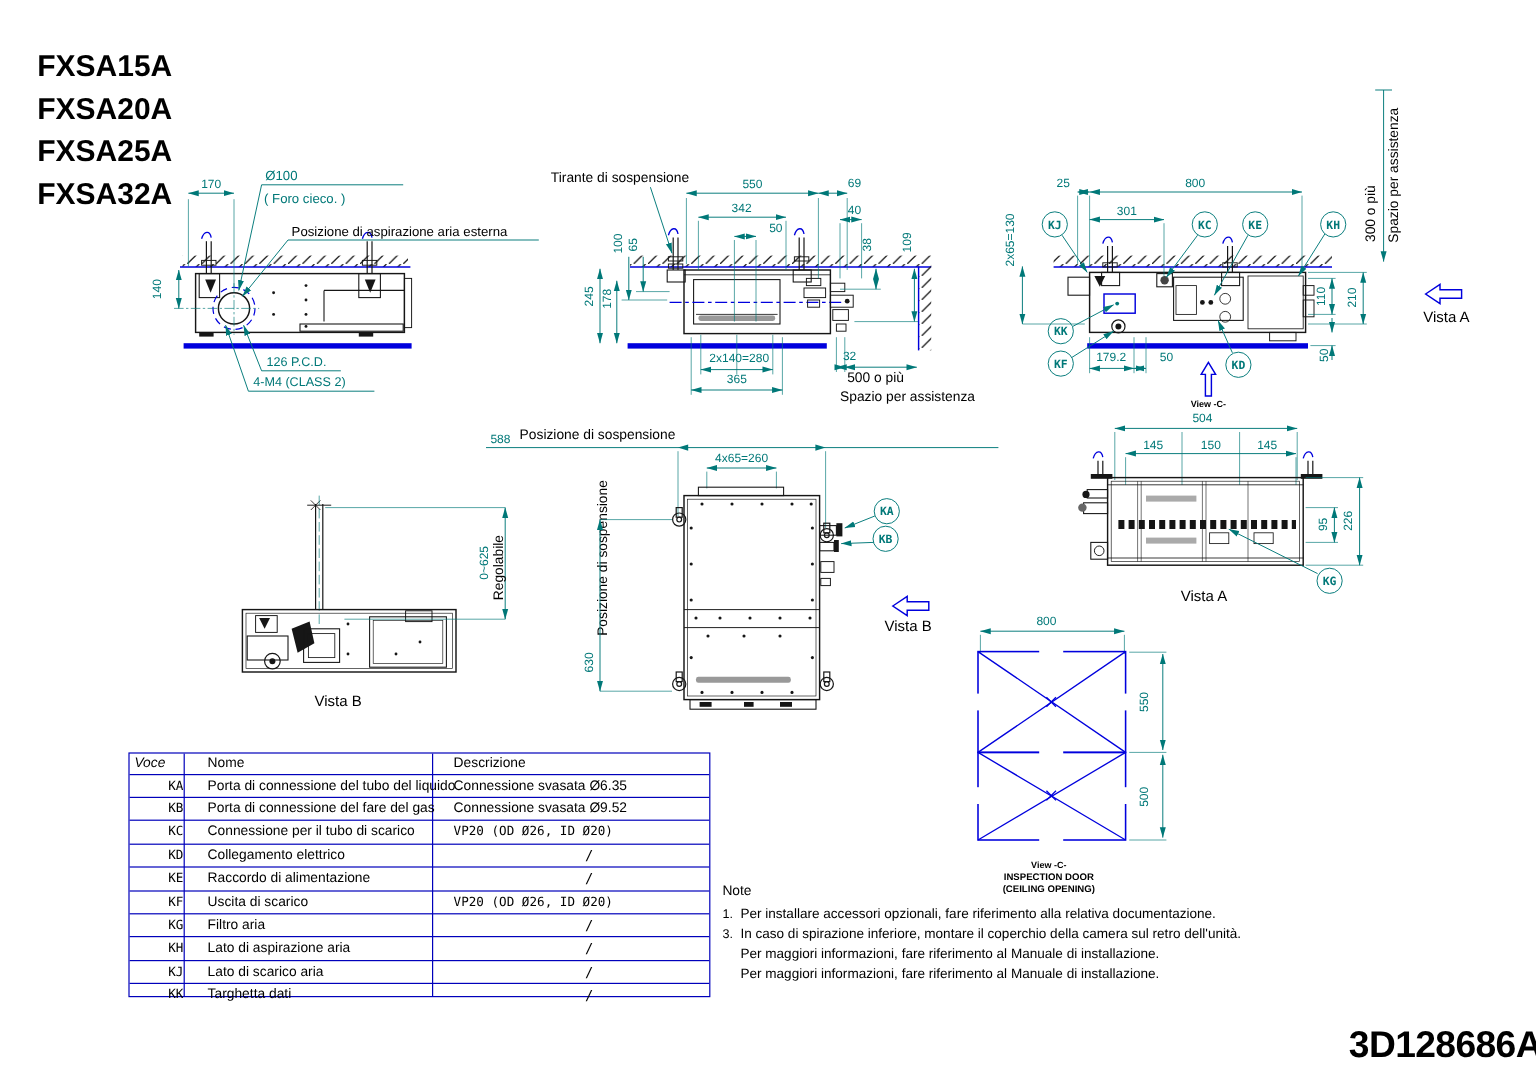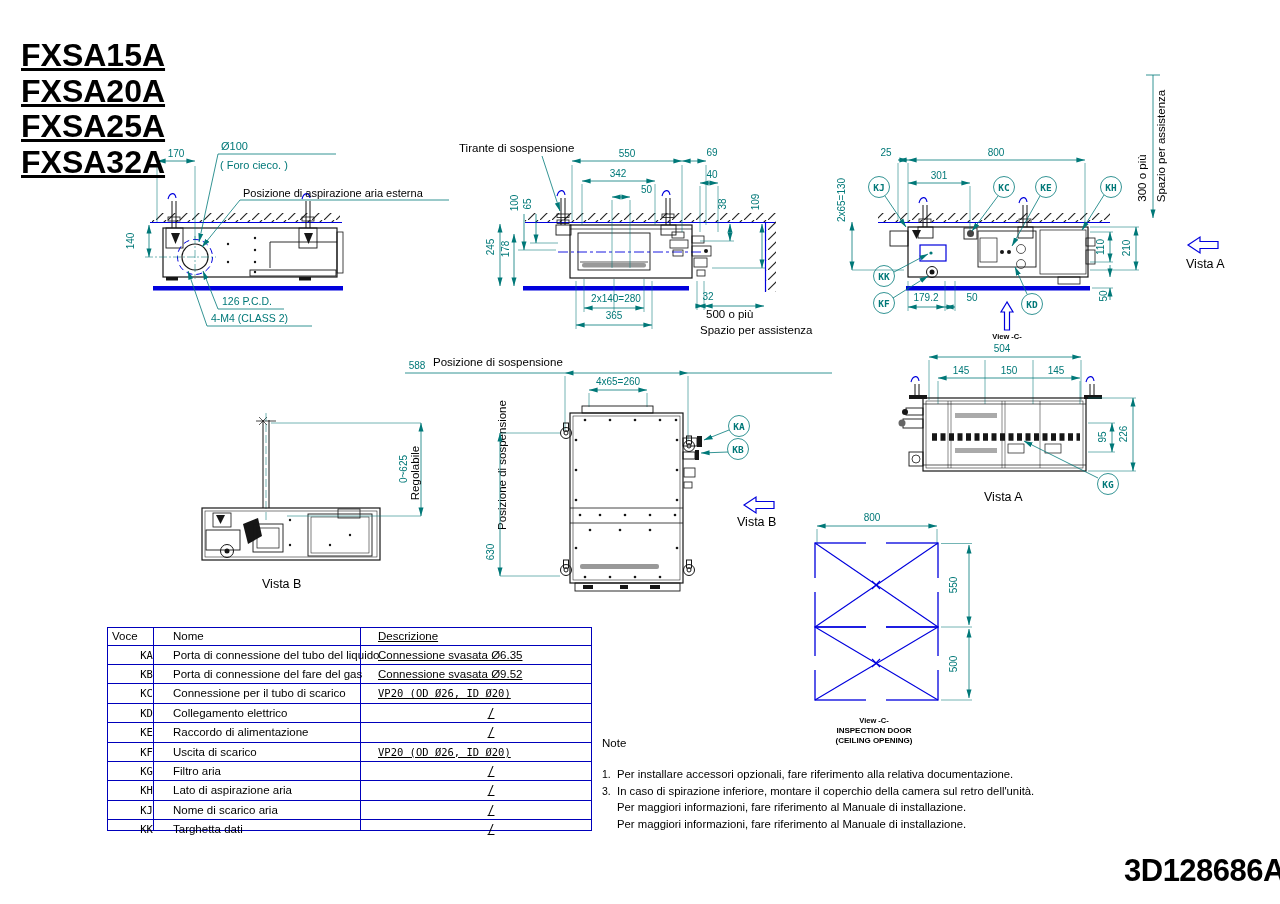--- a/index.html
+++ b/index.html
@@ -1,49 +1,49 @@
 <!DOCTYPE html>
 <html><head>
 <meta charset="utf-8">
 <style>
   html,body{margin:0;padding:0;background:#fff;}
   body{width:1280px;height:904px;position:relative;overflow:hidden;
        font-family:"Liberation Sans",sans-serif;color:#000;}
   .abs{position:absolute;}
   
-  .models{left:21px;top:38px;font-size:32px;font-weight:bold;line-height:35.5px;letter-spacing:0px;text-decoration:underline;}
+  .models{left:31px;top:38px;font-size:25px;font-weight:bold;line-height:35.5px;letter-spacing:0px;}
   
   svg text{font-family:"Liberation Sans",sans-serif;}
   .dt{fill:#007878;font-size:10px;text-anchor:middle;}
   .dts{fill:#007878;font-size:10px;}
   .lbl{fill:#000;font-size:11px;}
   .lbl2{fill:#000;font-size:11.5px;}
   .cap{fill:#000;font-size:12.5px;}
   .smb{fill:#000;font-size:8px;font-weight:bold;text-anchor:middle;}
   .bal{fill:#007878;font-size:9.5px;font-weight:bold;text-anchor:middle;font-family:"DejaVu Sans Mono",monospace;}
   .tl{stroke:#007878;stroke-width:0.8;fill:none;}
   .tx{stroke:#007878;stroke-width:0.55;fill:none;}
   .bk{stroke:#161616;fill:none;}
   .bl{stroke:#0000dd;fill:none;}
   
   .vtable{left:107px;top:627px;width:483px;height:202px;border:1.2px solid #0000bb;font-size:11.5px;}
   .trow{position:relative;height:18.4px;border-top:1px solid #0000bb;}
   .trow.head{height:16.6px;border-top:none;}
   .tcell{position:absolute;top:0;line-height:18px;white-space:nowrap;padding-left:16px;}
   .head .tcell{line-height:16px;}
   .c0{left:0;width:45px;text-align:center;font-family:"DejaVu Sans Mono",monospace;font-size:10.5px;}
-  .head .c0{text-align:left;padding-left:4px;font-family:"Liberation Sans",sans-serif;font-size:11.5px;width:41px;}
+  .head .c0{text-align:left;padding-left:4px;font-family:"Liberation Sans",sans-serif;font-size:11.5px;width:41px;font-style:italic;}
   .c1{left:49px;}
-  .c2{left:254px;text-decoration:underline;}
+  .c2{left:254px;}
   .c2.mono{font-family:"DejaVu Sans Mono",monospace;font-size:10.5px;}
   .c2.sl{left:252px;width:230px;text-align:center;font-family:"DejaVu Sans Mono",monospace;}
   .colline{position:absolute;top:0;bottom:0;width:1px;background:#0000bb;}
   
   .notes{left:602px;top:735px;width:665px;font-size:11.3px;line-height:16.4px;}
-  .ntitle{font-size:11.5px;margin-bottom:15px;}
+  .ntitle{font-size:11.5px;margin-bottom:3px;}
   .nline{white-space:nowrap;}
   .nnum{display:inline-block;width:15px;font-size:10.5px;vertical-align:top;}
   
   .docnum{left:1124px;top:853px;font-size:31px;font-weight:bold;letter-spacing:-0.5px;}
 </style>
 </head>
 <body>
 
 <svg class="abs" width="1280" height="904" viewBox="0 0 1280 904" style="left:0;top:0">
   <defs>
@@ -599,21 +599,21 @@
     <span class="tcell c1">Filtro aria</span>
     <span class="tcell c2 sl">/</span>
   </div>
   <div class="trow">
     <span class="tcell c0">KH</span>
     <span class="tcell c1">Lato di aspirazione aria</span>
     <span class="tcell c2 sl">/</span>
   </div>
   <div class="trow">
     <span class="tcell c0">KJ</span>
-    <span class="tcell c1">Nome di scarico aria</span>
+    <span class="tcell c1">Lato di scarico aria</span>
     <span class="tcell c2 sl">/</span>
   </div>
   <div class="trow">
     <span class="tcell c0">KK</span>
     <span class="tcell c1">Targhetta dati</span>
     <span class="tcell c2 sl">/</span>
   </div>
 </div>
 
 <div class="abs notes">

